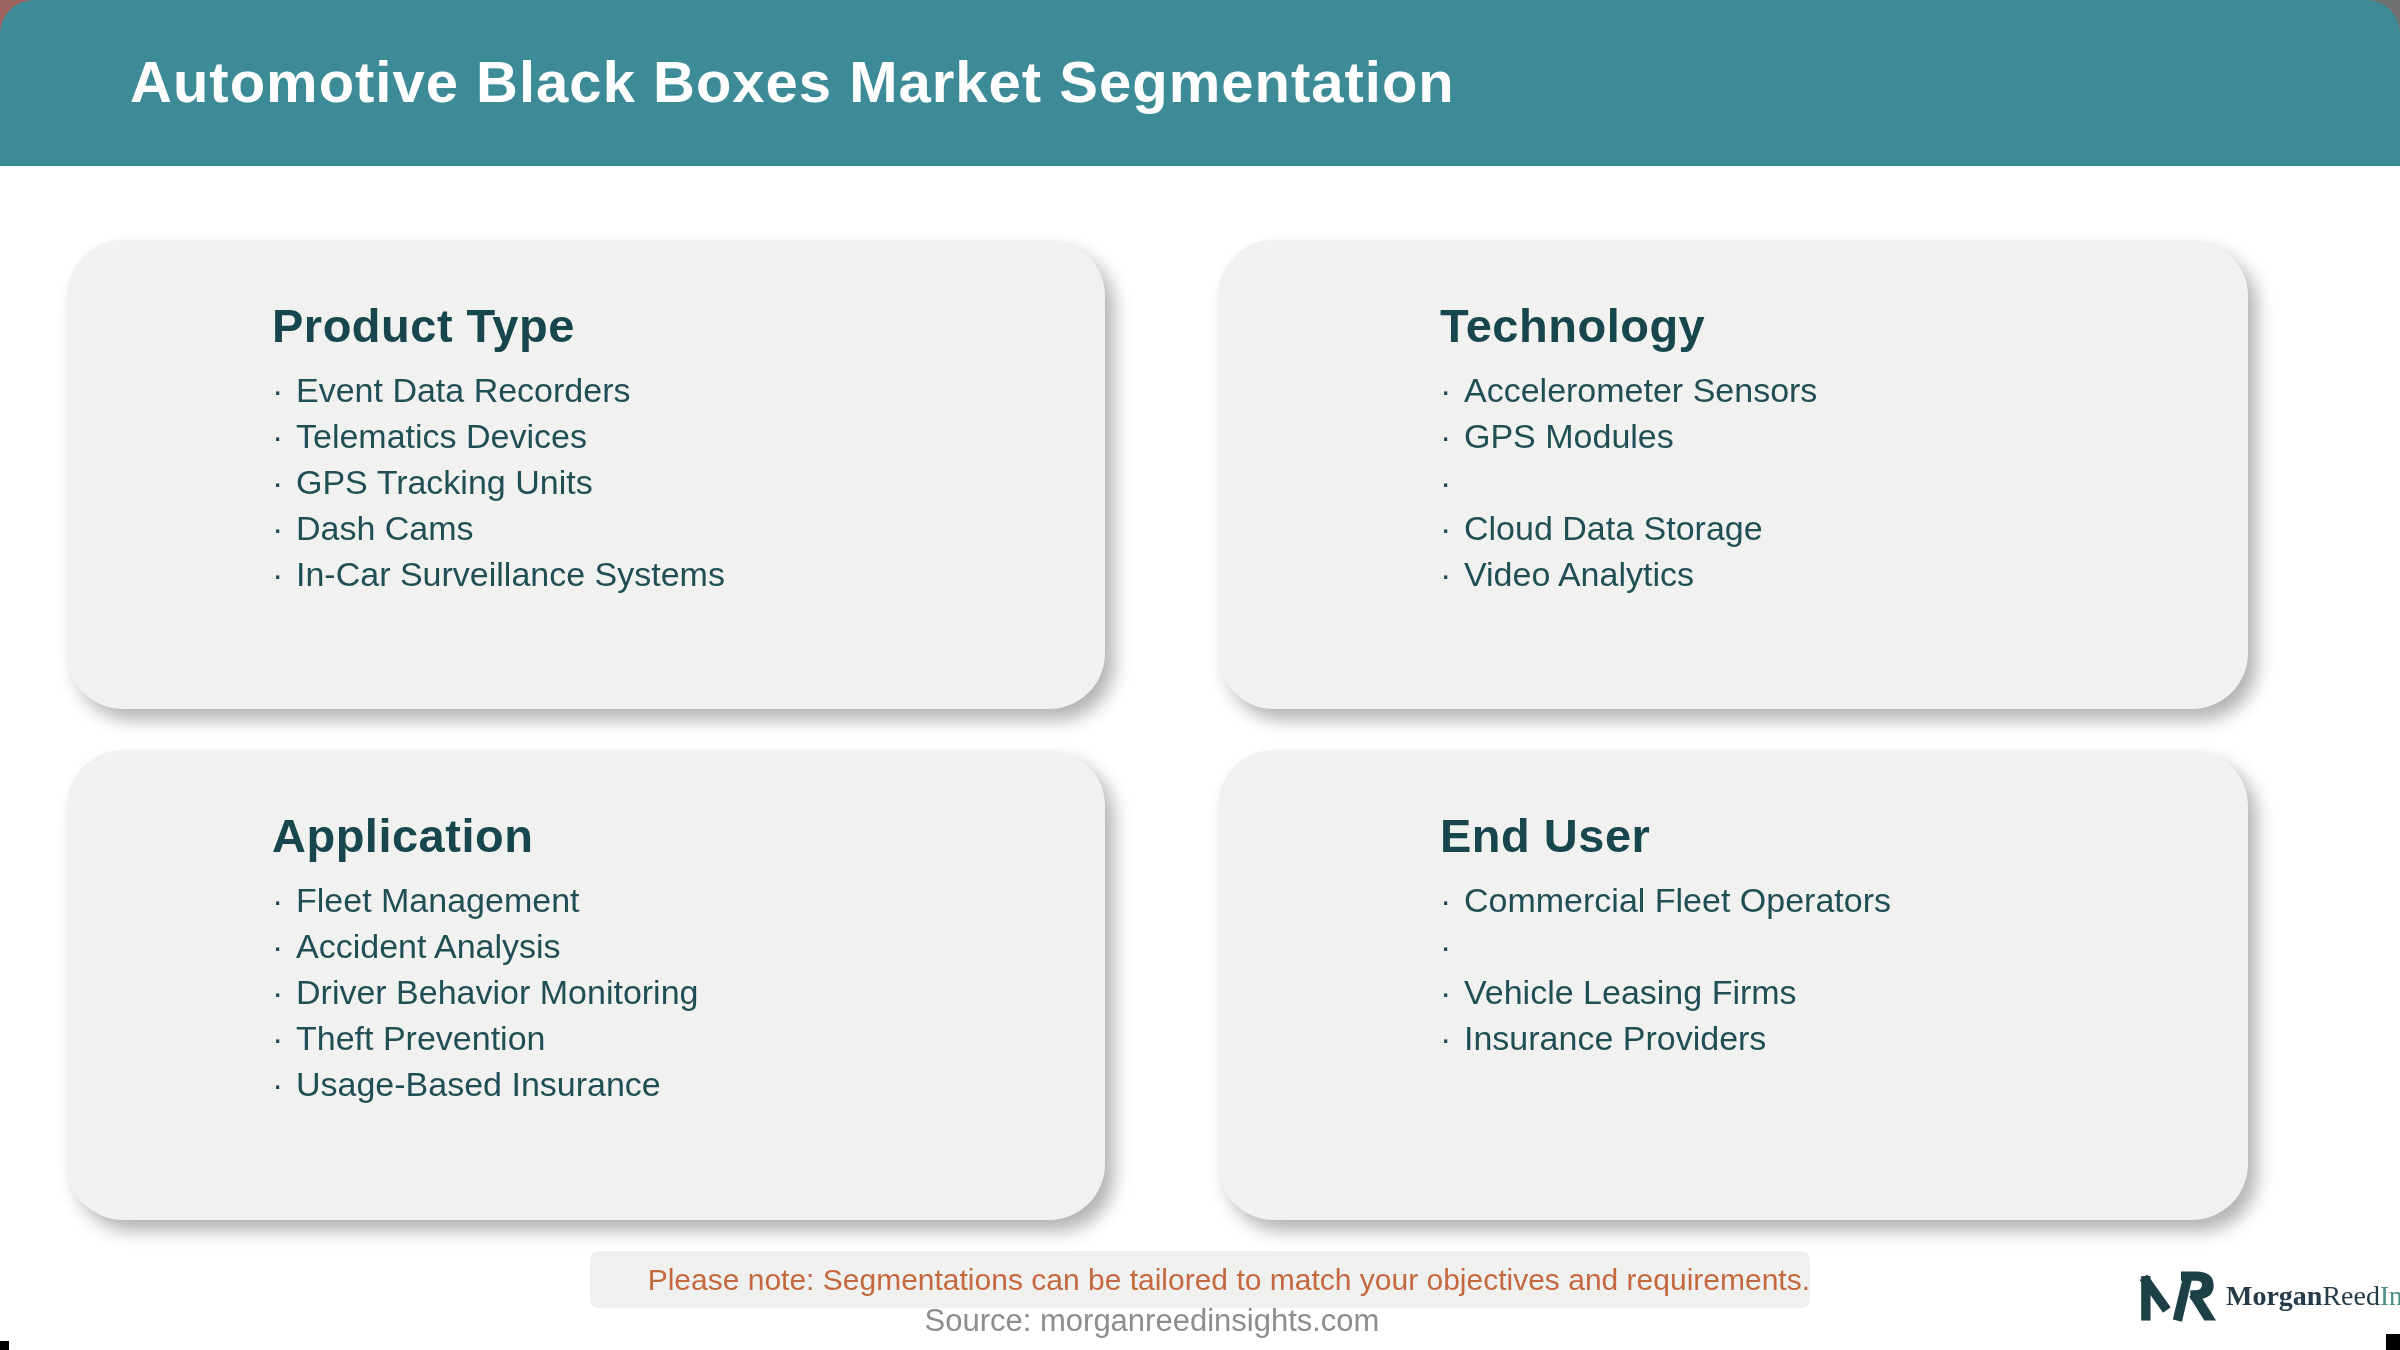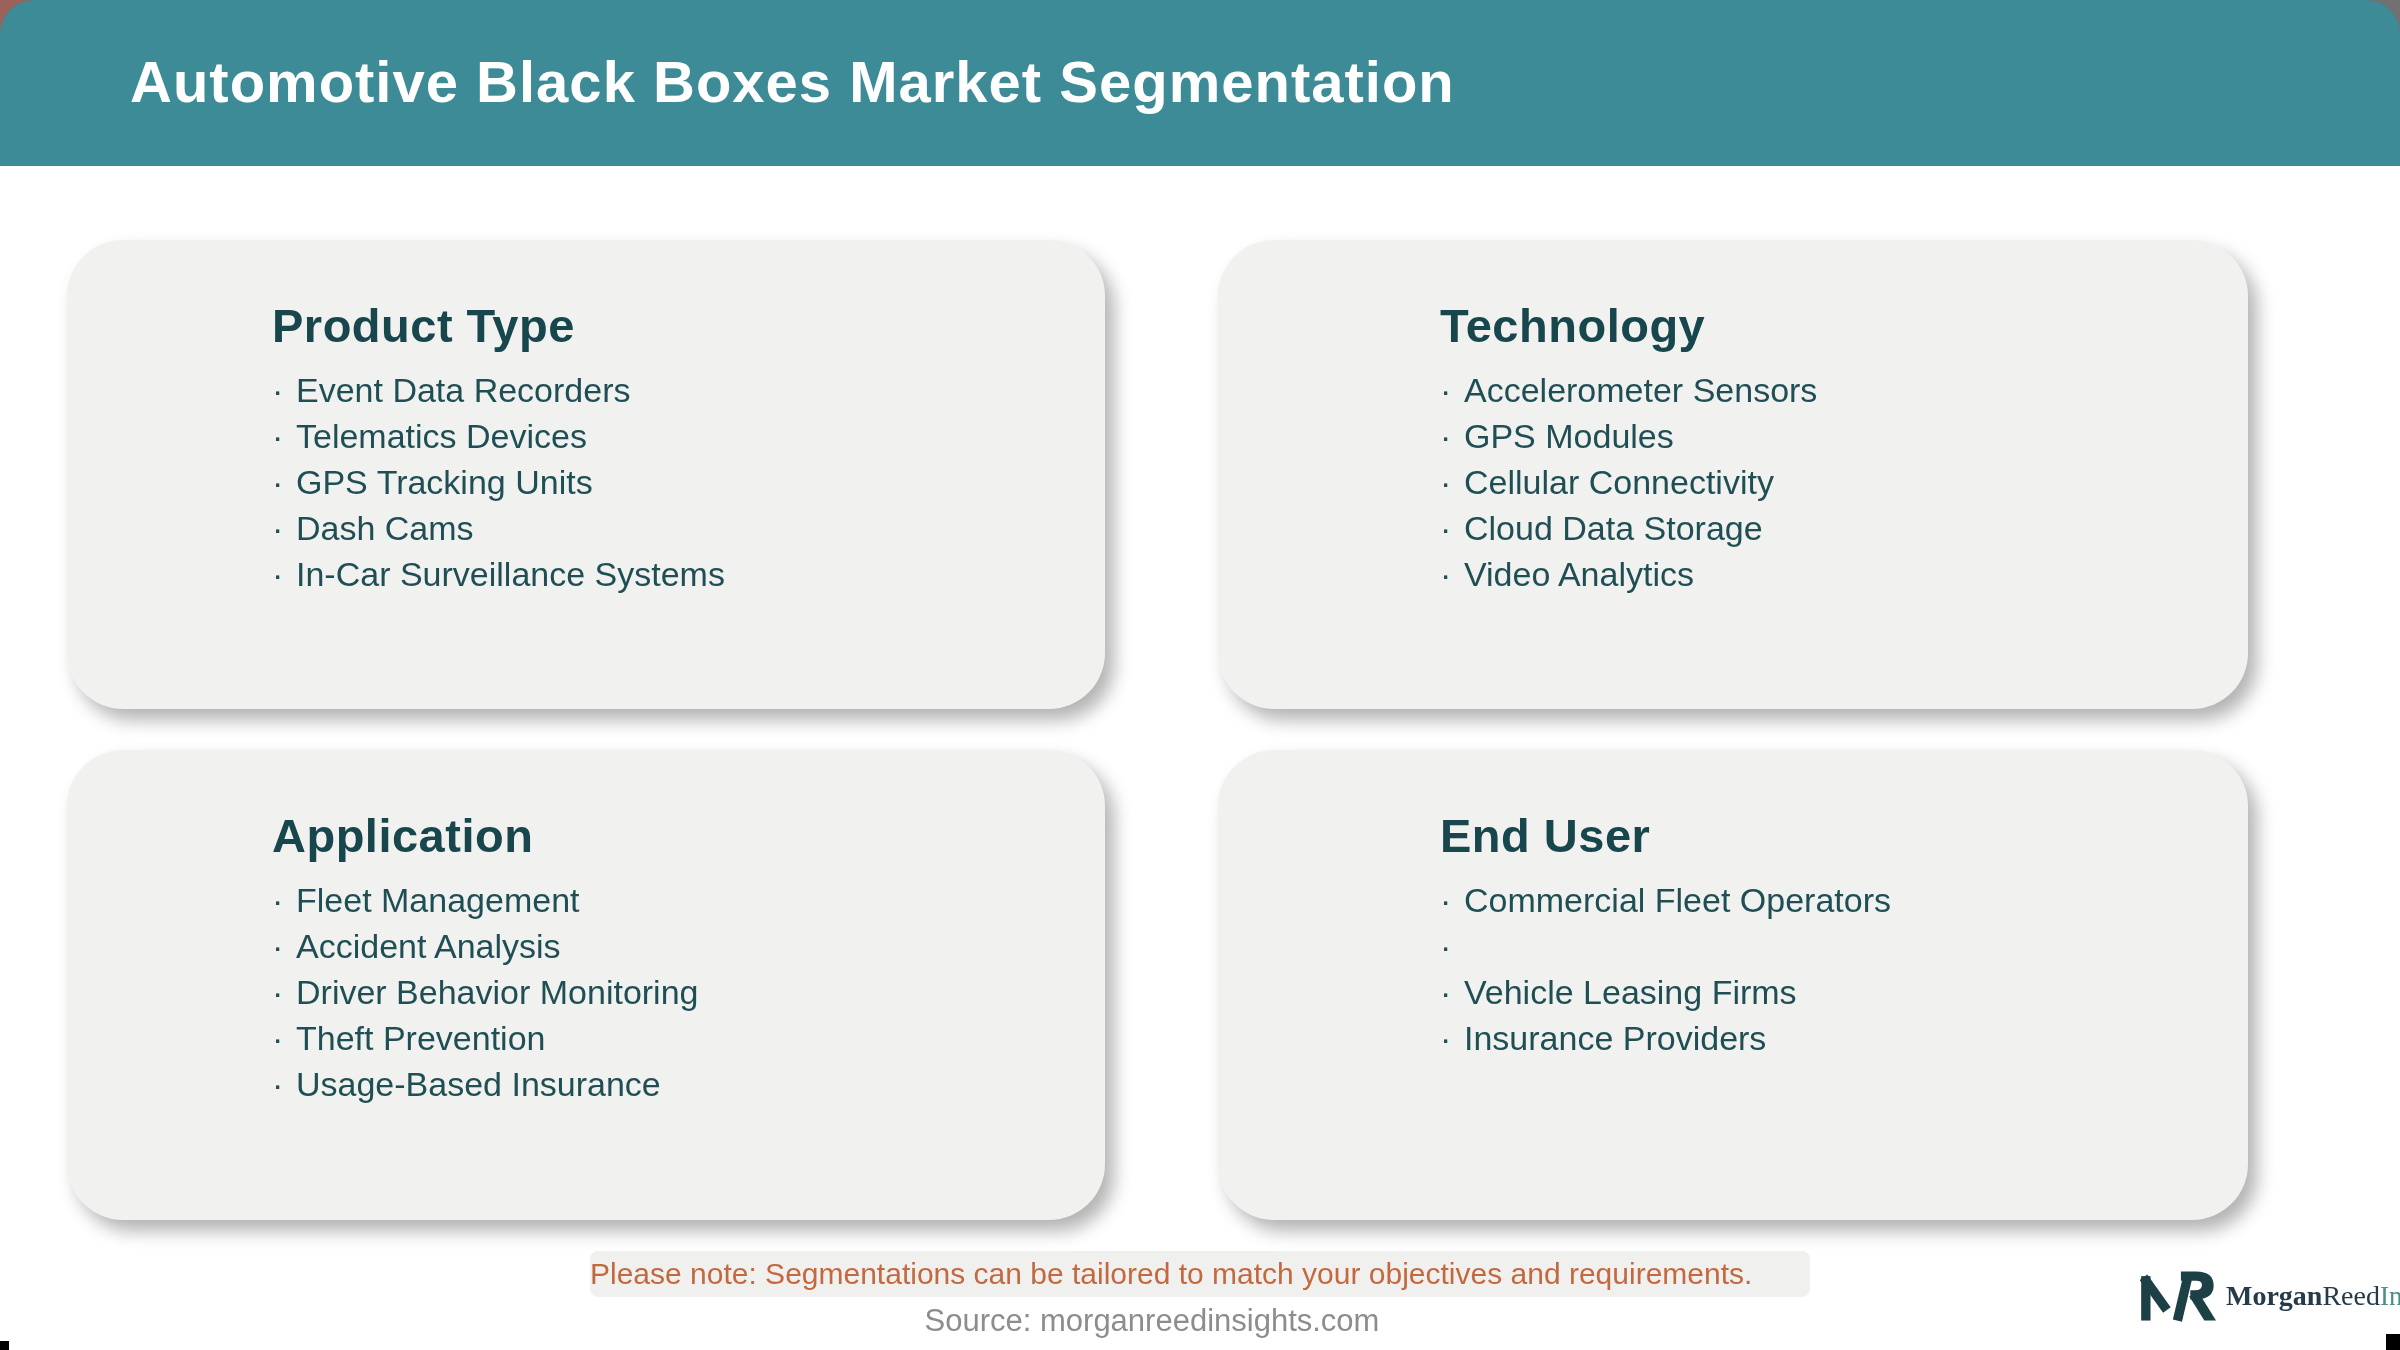--- a/index.html
+++ b/index.html
@@ -89,26 +89,26 @@
     width: 24px;
     flex: 0 0 24px;
     text-align: left;
   }
 
   .note-banner {
     position: absolute;
     left: 590px;
     top: 1251px;
     width: 1220px;
-    height: 46px;
+    height: 57px;
     background: var(--note-bg);
     border-radius: 8px;
     display: flex;
     align-items: center;
-    justify-content: flex-start;
+    justify-content: flex-end;
     z-index: 1;
   }
   .note-banner span {
     font-size: 30px;
     color: var(--note-text);
     white-space: nowrap;
   }
 
   .source-line {
     position: absolute;
@@ -195,21 +195,20 @@
           <li>
             <span class="bullet">·</span>
             <span>Accelerometer Sensors</span>
           </li>
           <li>
             <span class="bullet">·</span>
             <span>GPS Modules</span>
           </li>
           <li>
             <span class="bullet">·</span>
-            <span>Cellular Connectivity</span>
           </li>
           <li>
             <span class="bullet">·</span>
             <span>Cloud Data Storage</span>
           </li>
           <li>
             <span class="bullet">·</span>
             <span>Video Analytics</span>
           </li>
         </ul>

